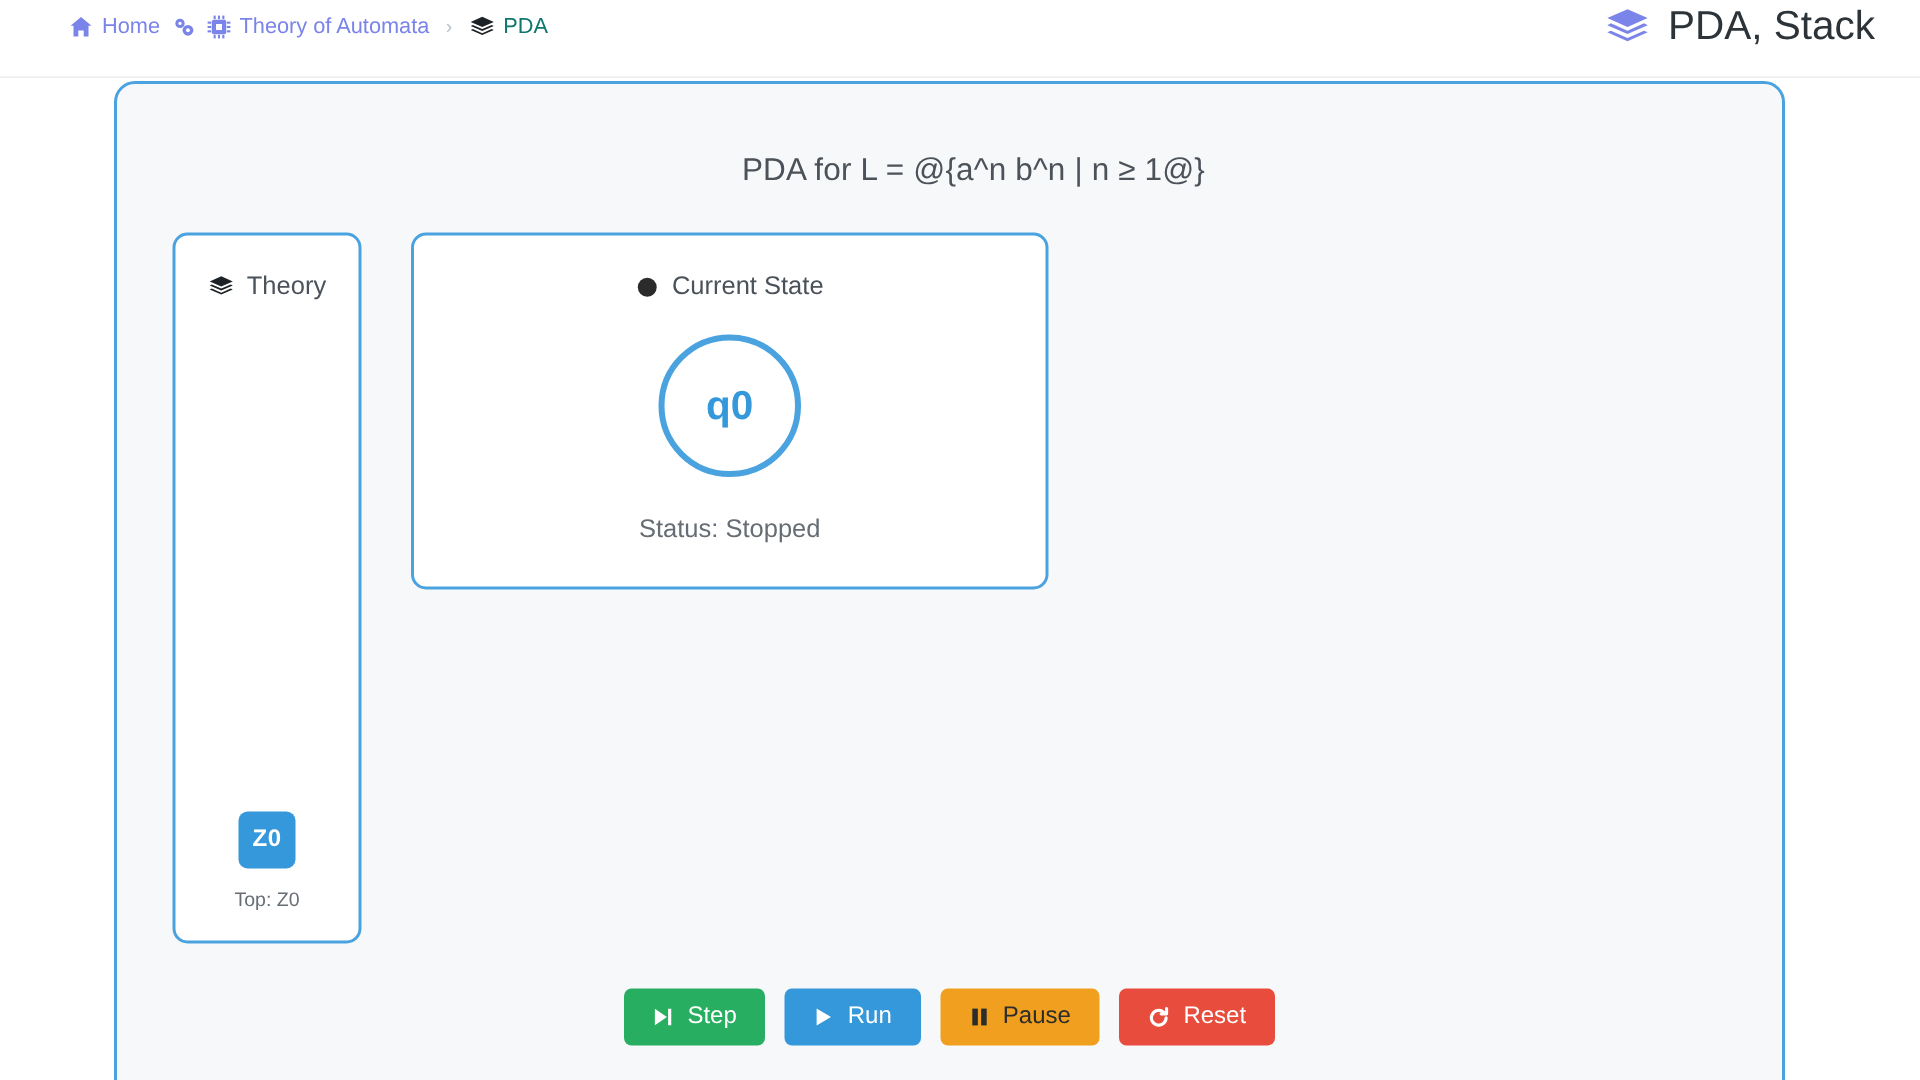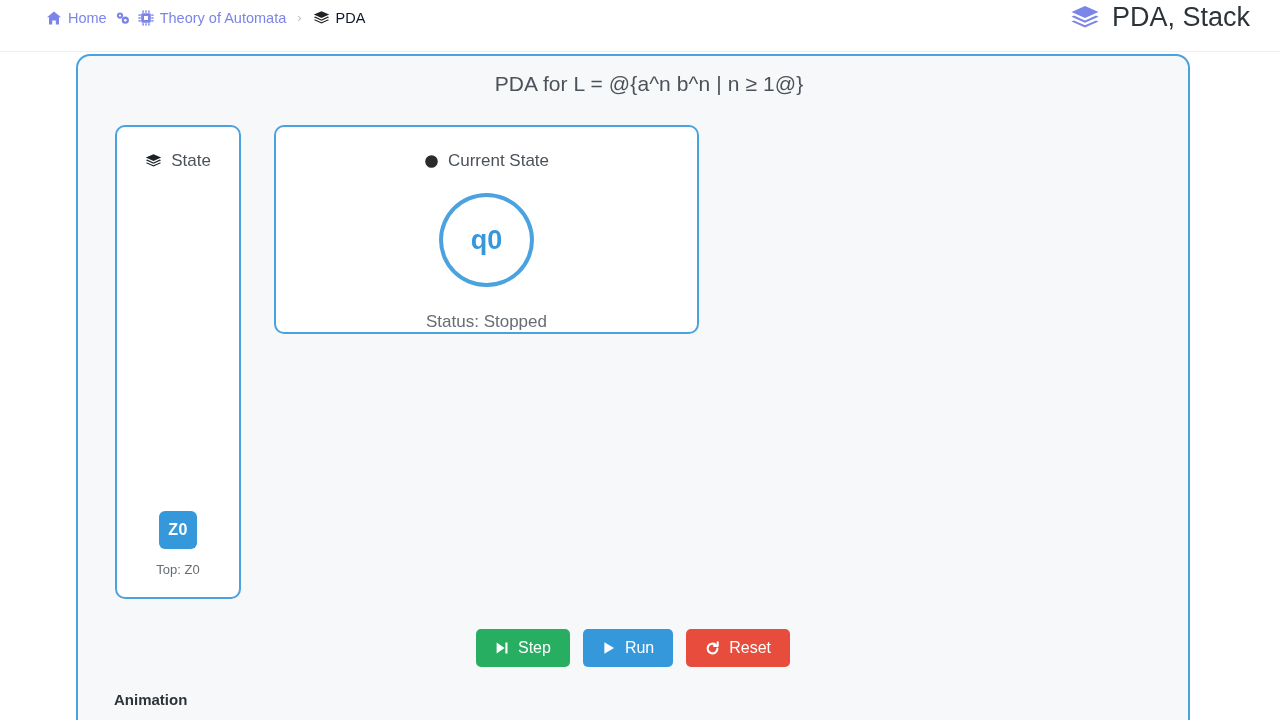--- a/index.html
+++ b/index.html
@@ -43,21 +43,21 @@
     font-size: 14.5px;
   }
   .crumb {
     display: inline-flex;
     align-items: center;
     gap: 6px;
     color: #7b84e8;
     text-decoration: none;
     white-space: nowrap;
   }
-  .crumb.current { color: #0f172a; font-weight: 400; justify-content: space-between; }
+  .crumb.current { color: #0f766e; font-weight: 400; justify-content: space-between; }
   .crumb-sep { color: #b9bfc7; font-size: 13px; padding: 0 4px; }
   .gearpair { display: inline-flex; align-items: center; color: #7b84e8; }
 
   .brand {
     margin-left: auto;
     display: flex;
     align-items: center;
     gap: 12px;
     font-size: 27px;
     color: #2d3439;
@@ -74,21 +74,21 @@
     background: #f7f8fa;
     border: 2px solid #4aa3df;
     border-radius: 14px;
     overflow: hidden;
   }
 
   .sim-title {
     text-align: center;
     font-size: 21px;
     color: #4b5259;
-    padding-top: 16px;
+    padding-top: 46px;
     letter-spacing: .1px;
     margin-left: 32px;
   }
 
   
   .panels {
     display: flex;
     align-items: flex-start;
     gap: 33px;
     padding: 29px 37px 0 37px;
@@ -145,21 +145,21 @@
     letter-spacing: .3px;
   }
   .stack-top {
     font-size: 13px;
     color: #666d74;
   }
 
   
   .state-card {
     flex: 0 0 425px;
-    height: 209px;
+    height: 238px;
     padding: 24px 16px 0;
     display: flex;
     flex-direction: column;
     align-items: center;
   }
   .state-circle {
     margin-top: 22px;
     width: 95px;
     height: 95px;
     border: 4px solid #4aa3df;
@@ -296,21 +296,21 @@
 
     <div class="card stack-card">
       <div class="card-head">
         <span>
           <svg width="17" height="16" viewBox="0 0 17 16" fill="#1d2226">
             <path d="M8.5 1.2 0.8 4.6l7.7 3.4 7.7-3.4z"></path>
             <path d="M8.5 9.4 2.2 6.6 0.8 7.3l7.7 3.4 7.7-3.4-1.4-.7z"></path>
             <path d="M8.5 12.2 2.2 9.4.8 10l7.7 3.4L16.2 10l-1.4-.6z"></path>
           </svg>
         </span>
-        <span>State</span>
+        <span>Theory</span>
       </div>
       <div class="stack-body">
         <div class="stack-cell">Z0</div>
         <div class="stack-top">Top: Z0</div>
       </div>
     </div>
 
     <div class="card state-card">
       <div class="card-head">
         <span>
@@ -342,20 +342,29 @@
 
     <button class="btn btn-run">
       <span>
         <svg width="14" height="14" viewBox="0 0 14 14" fill="#ffffff">
           <path d="M2.4 1.3v11.4L12 7z"></path>
         </svg>
       </span>
       <span>Run</span>
     </button>
 
+    <button class="btn btn-pause">
+      <span>
+        <svg width="14" height="14" viewBox="0 0 14 14" fill="#2c2c2c">
+          <rect x="2.2" y="1.4" width="3.7" height="11.2"></rect>
+            <rect x="8.1" y="1.4" width="3.7" height="11.2"></rect>
+        </svg>
+      </span>
+      <span>Pause</span>
+    </button>
 
     <button class="btn btn-reset">
       <span>
         <svg width="15" height="15" viewBox="0 0 15 15" fill="none" stroke="#ffffff" stroke-width="2.1">
           <path d="M12.4 7.5a4.9 4.9 0 1 1-1.7-3.7" stroke-linecap="round"></path>
           <path d="M12.7 1.3v3.6H9.1" stroke-linecap="round" stroke-linejoin="round"></path>
         </svg>
       </span>
       <span>Reset</span>
     </button>

